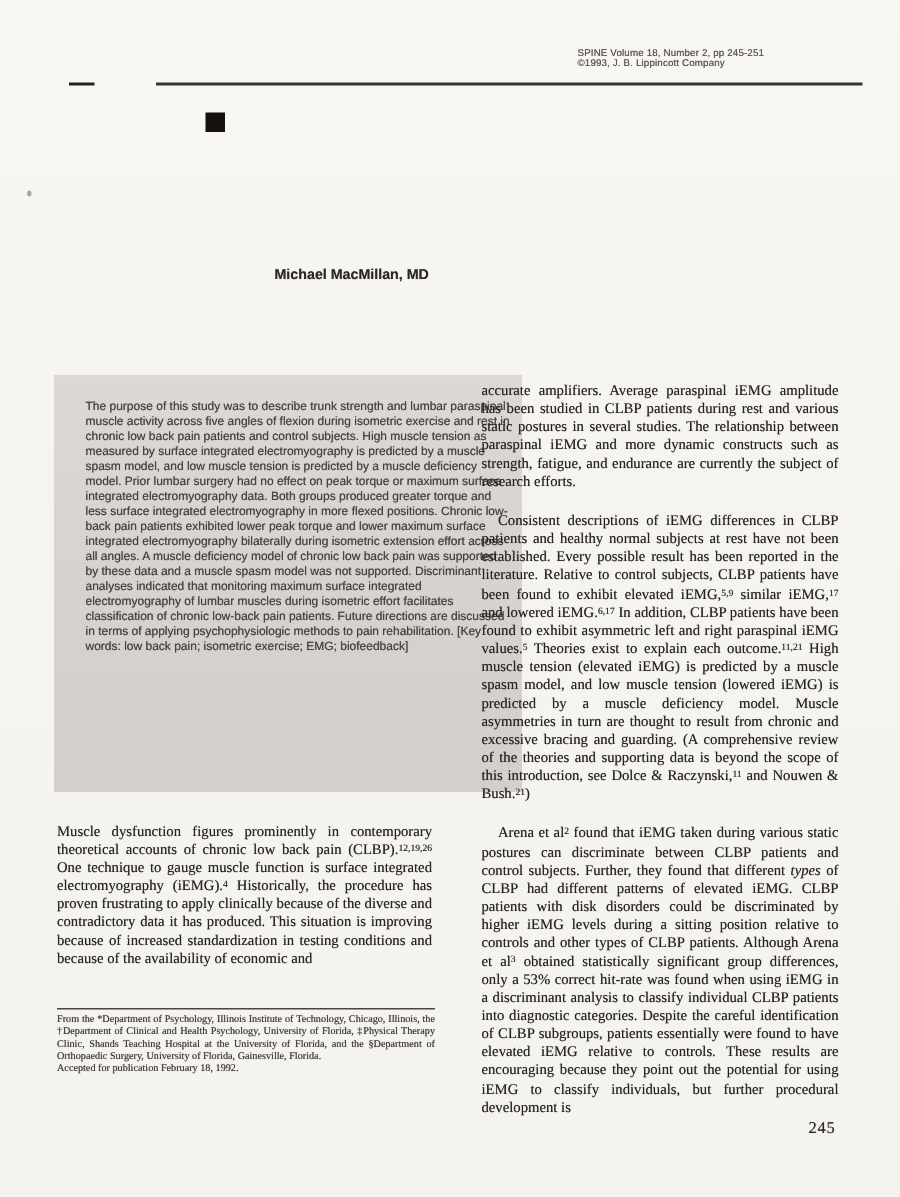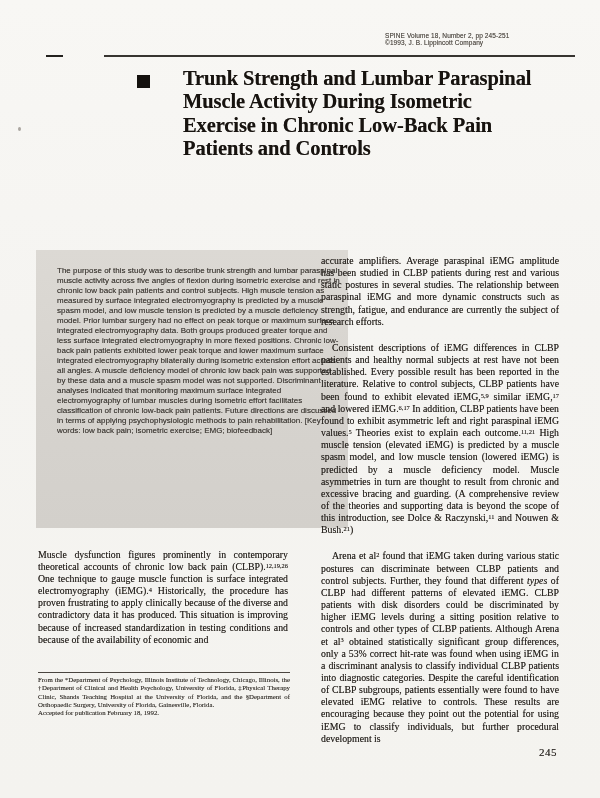--- a/index.html
+++ b/index.html
@@ -86,28 +86,23 @@
     <div>SPINE Volume 18, Number 2, pp 245-251</div>
     <div>©1993, J. B. Lippincott Company</div>
   </div>
 
   <div class="rule-dash"></div>
   <div class="rule-main"></div>
   <div class="speck"></div>
 
   <div class="title-square"></div>
 
-  <h1 class="article-title" style="margin:0;">
-    <div>Trunk Strength and Lumbar Paraspinal</div>
-    <div>Muscle Activity During Isometric</div>
-    <div>Exercise in Chronic Low-Back Pain</div>
-    <div>Patients and Controls</div>
-  </h1>
 
   <div class="authors">
+    <div>Michael MacMillan, MD</div>
   </div>
 
   <aside class="abstract-box">
     <p>The purpose of this study was to describe trunk strength and lumbar paraspinal muscle activity across five angles of flexion during isometric exercise and rest in chronic low back pain patients and control subjects. High muscle tension as measured by surface integrated electromyography is predicted by a muscle spasm model, and low muscle tension is predicted by a muscle deficiency model. Prior lumbar surgery had no effect on peak torque or maximum surface integrated electromyography data. Both groups produced greater torque and less surface integrated electromyography in more flexed positions. Chronic low-back pain patients exhibited lower peak torque and lower maximum surface integrated electromyography bilaterally during isometric extension effort across all angles. A muscle deficiency model of chronic low back pain was supported by these data and a muscle spasm model was not supported. Discriminant analyses indicated that monitoring maximum surface integrated electromyography of lumbar muscles during isometric effort facilitates classification of chronic low-back pain patients. Future directions are discussed in terms of applying psychophysiologic methods to pain rehabilitation. [Key words: low back pain; isometric exercise; EMG; biofeedback]</p>
   </aside>
 
   <div class="col-left-body">
     <p><span>Muscle dysfunction figures prominently in contemporary theoretical accounts of chronic low back pain (CLBP).</span><sup>12,19,26</sup><span> One technique to gauge muscle function is surface integrated electromyography (iEMG).</span><sup>4</sup><span> Historically, the procedure has proven frustrating to apply clinically because of the diverse and contradictory data it has produced. This situation is improving because of increased standardization in testing conditions and because of the availability of economic and</span></p>
   </div>
 

